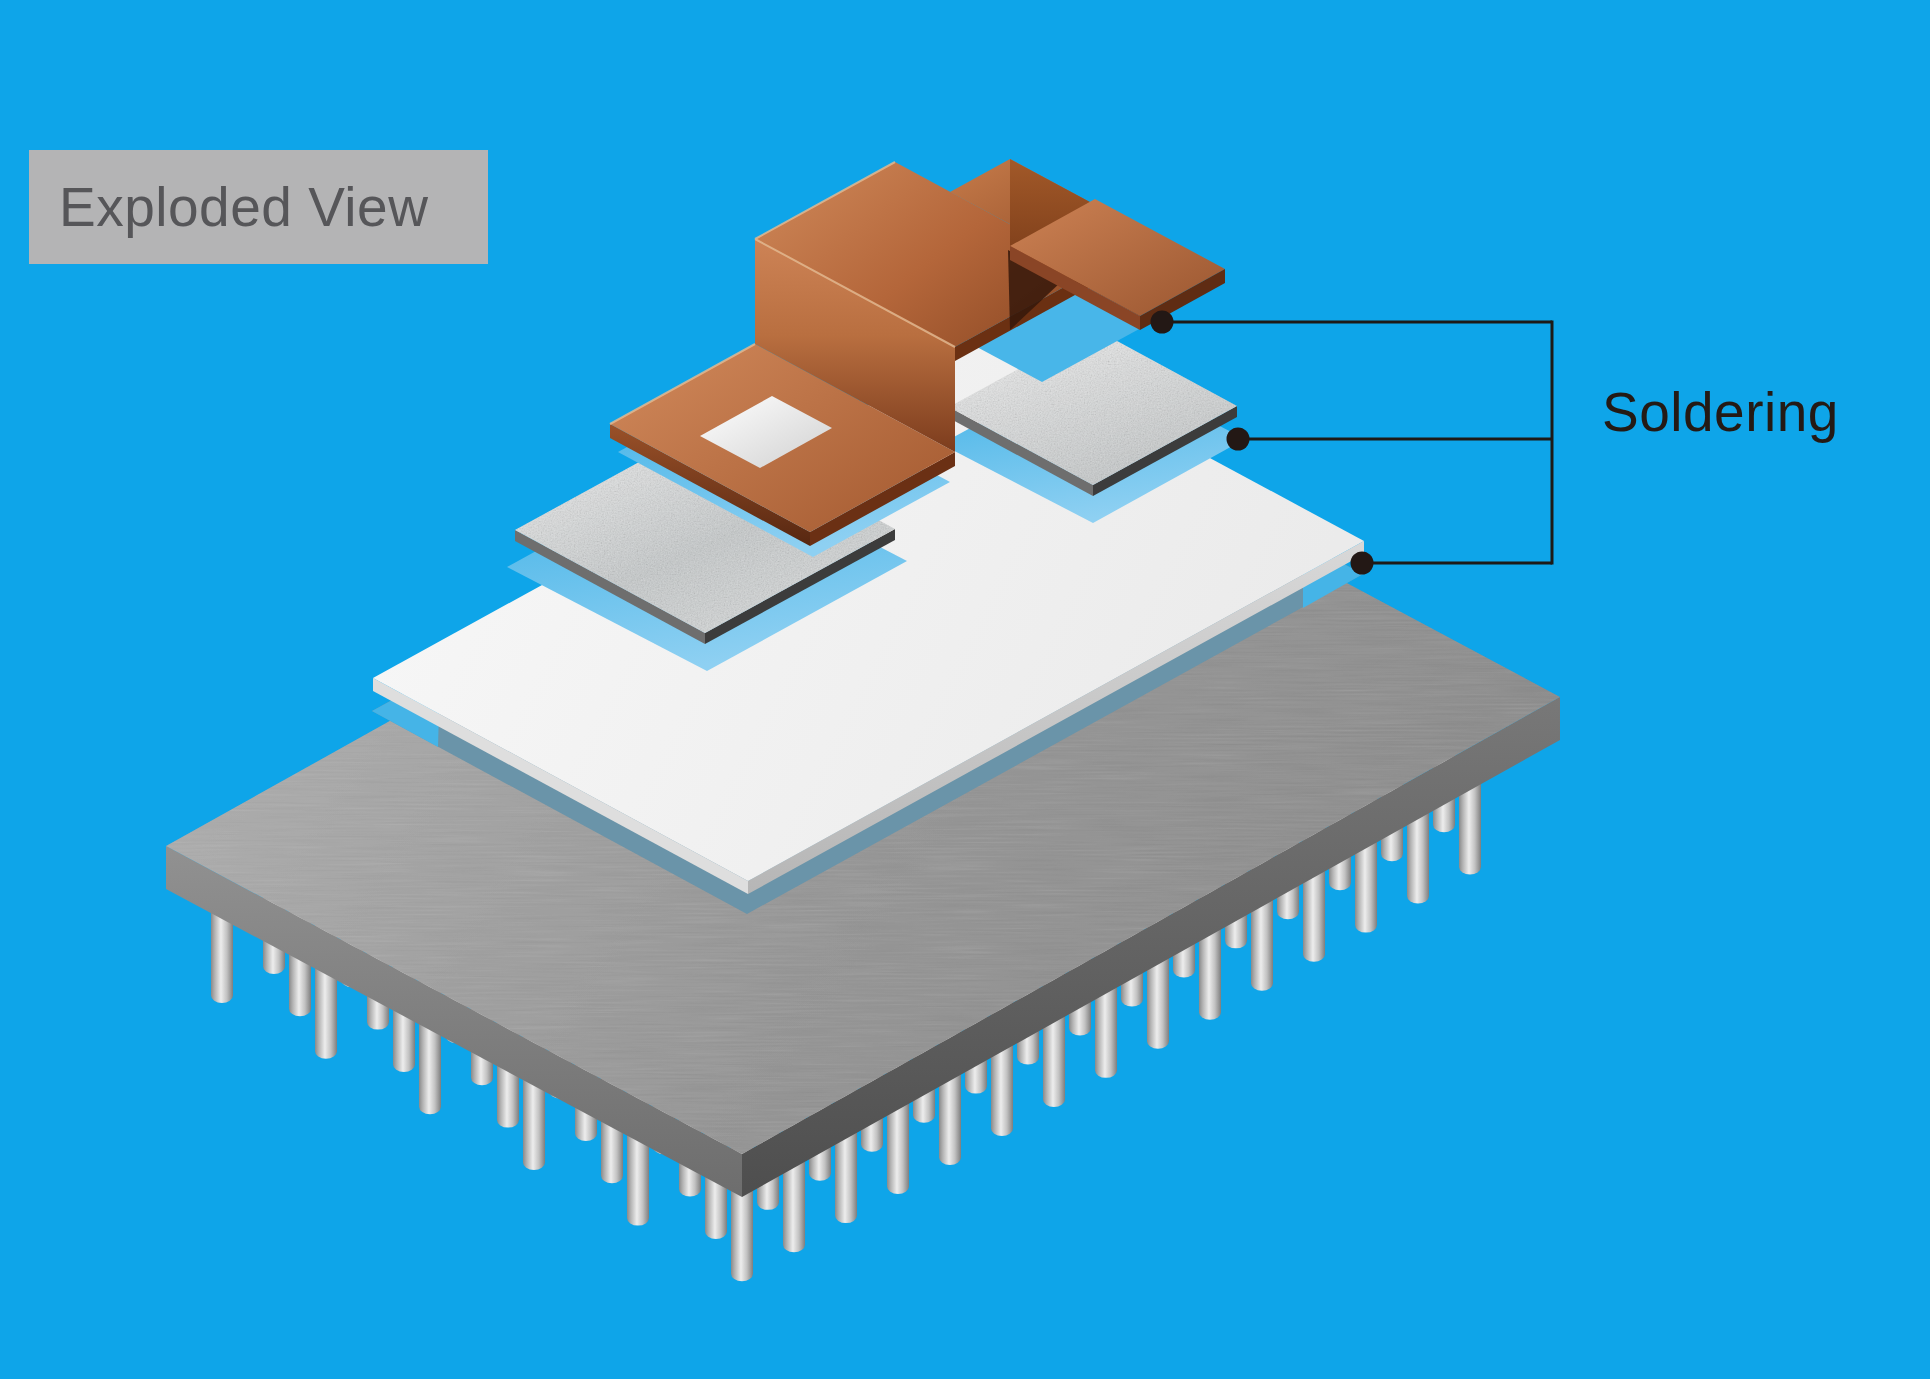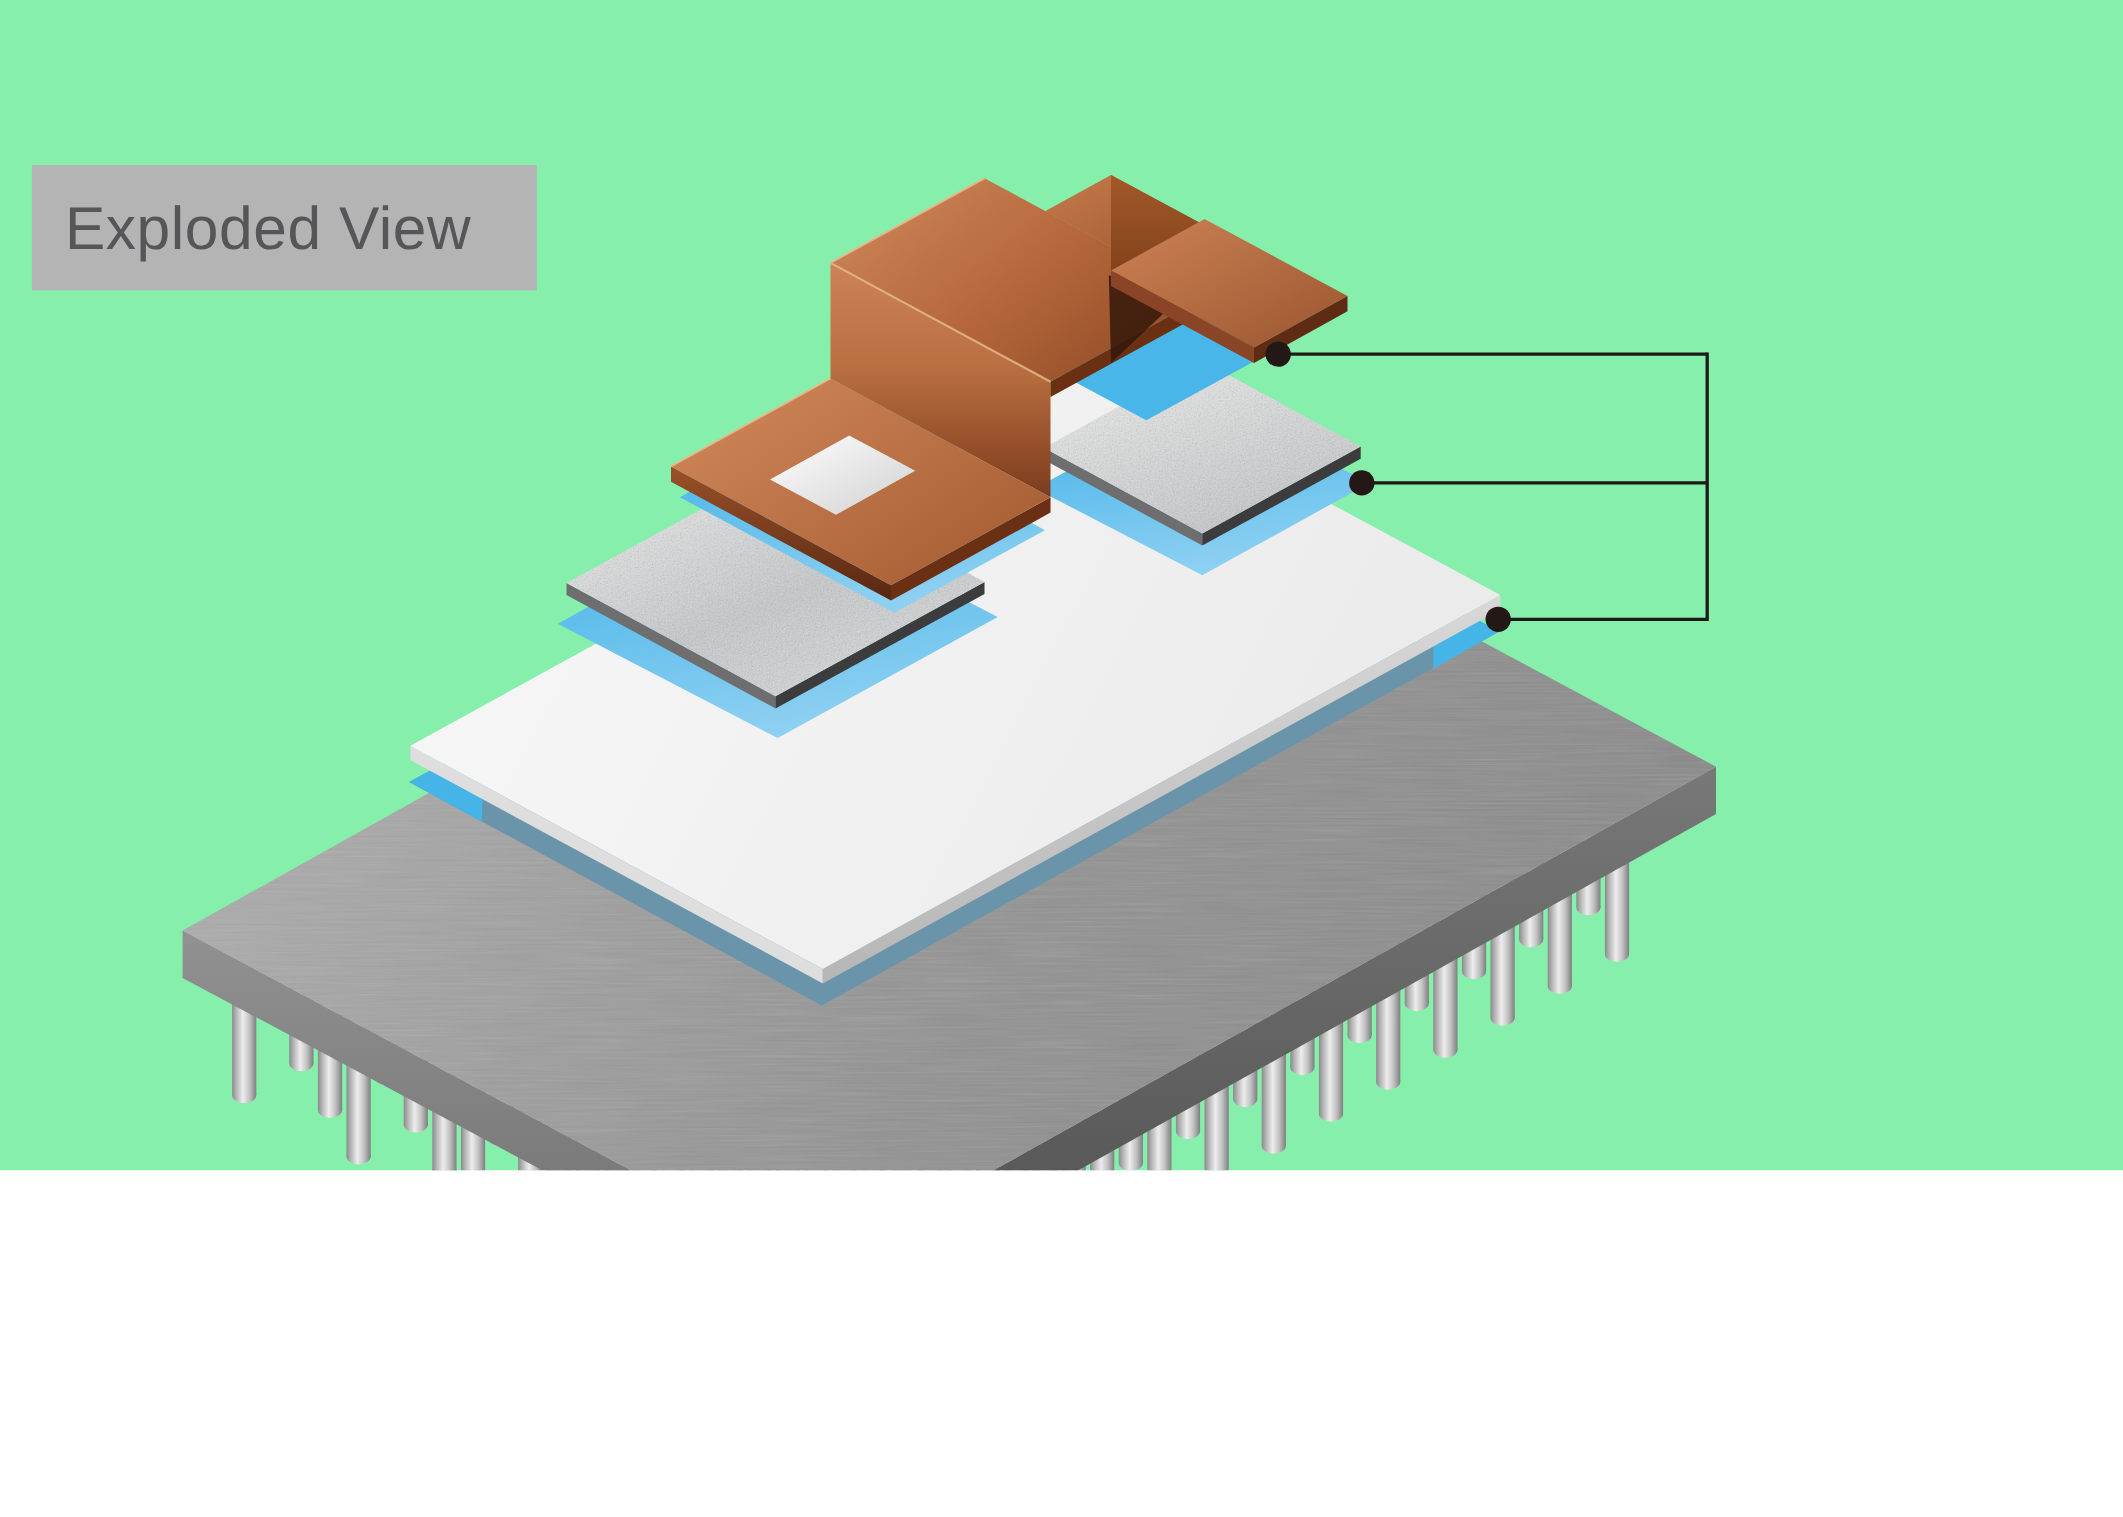--- a/index.html
+++ b/index.html
@@ -1,16 +1,16 @@
 <!DOCTYPE html>
 <html><head>
 <meta charset="utf-8">
 <style>
   html,body{margin:0;padding:0;background:#fff;}
-  .stage{position:relative;width:1930px;height:1064px;background:#86efac;overflow:hidden;
+  .stage{position:relative;width:1930px;height:1379px;background:#0ea5e9;overflow:hidden;
          font-family:"Liberation Sans", sans-serif;}
   .stage svg{position:absolute;left:0;top:0;}
   .badge{position:absolute;left:29px;top:150px;width:459px;height:114px;
          display:flex;align-items:center;box-sizing:border-box;padding-left:30px;
          font-size:55px;letter-spacing:0.5px;}
   .callout-label{position:absolute;left:1602px;top:372px;font-size:55px;line-height:80px;
          letter-spacing:0.5px;}
   .callout-label div{white-space:nowrap;}
 </style>
 </head>
@@ -847,15 +847,16 @@
         <circle cx="1238" cy="439" r="11.5" fill="#231815"></circle>
         <circle cx="1362" cy="563" r="11.5" fill="#231815"></circle>
       </g>
 </svg>
 
 <div class="badge" style="background: rgb(180, 180, 181); color: rgb(86, 86, 89);">
   <span>Exploded View</span>
 </div>
 
 <div class="callout-label" style="color: rgb(36, 26, 21);">
+  <div>Soldering</div>
 </div>
 
 </div>
 
 </body></html>

